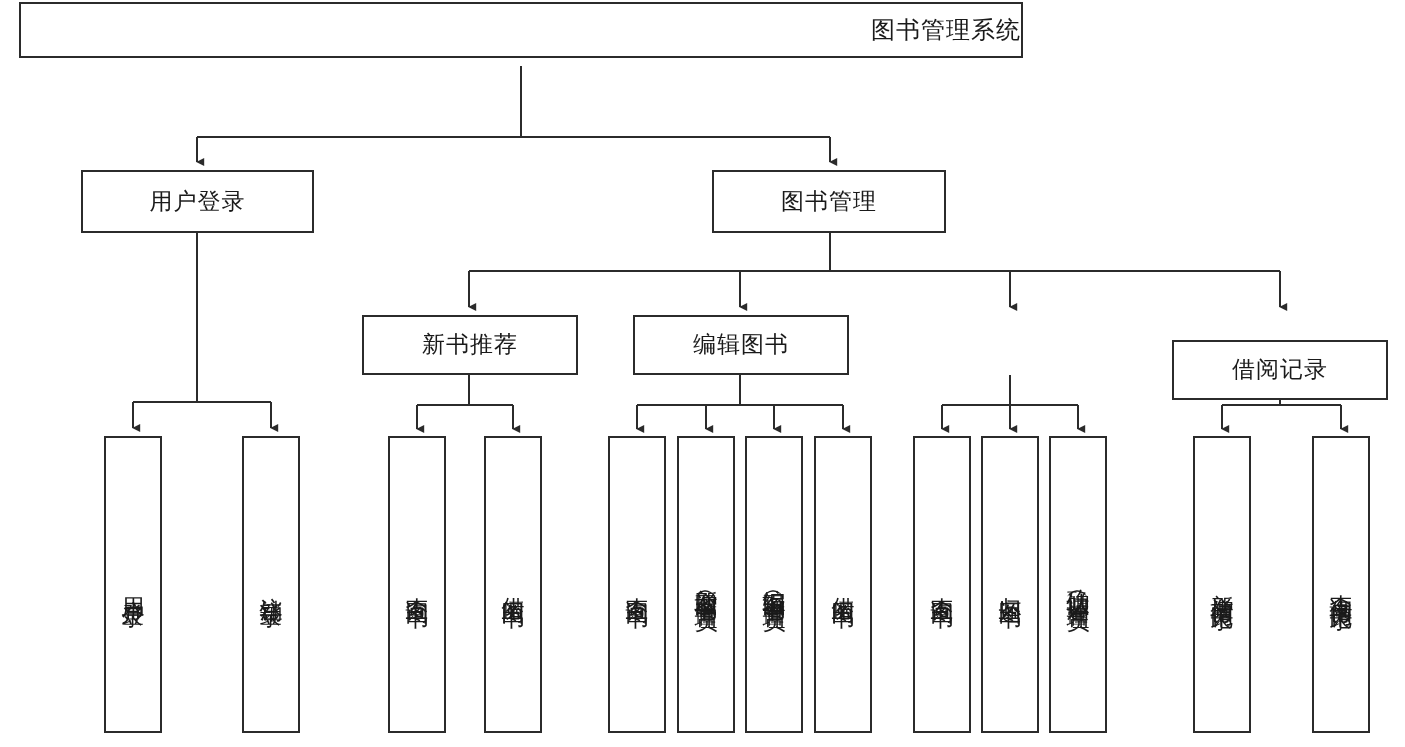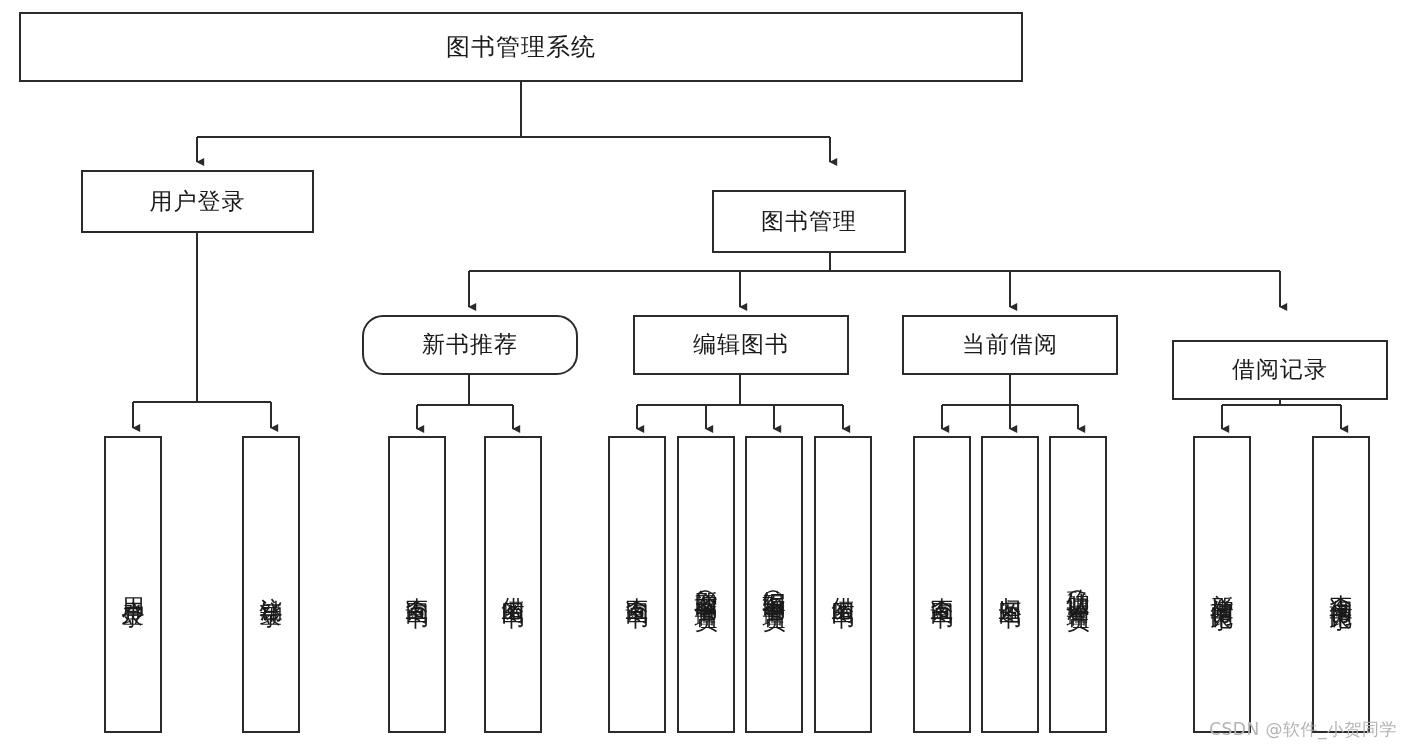--- a/index.html
+++ b/index.html
@@ -118,39 +118,36 @@
       <path d="M1010,405 L1010,429" marker-end="url(#arrow)"></path>
       <path d="M1078,405 L1078,429" marker-end="url(#arrow)"></path>
 
       <path d="M1280,375 L1280,405"></path>
       <path d="M1222,405 L1341,405"></path>
       <path d="M1222,405 L1222,429" marker-end="url(#arrow)"></path>
       <path d="M1341,405 L1341,429" marker-end="url(#arrow)"></path>
     </g>
   </svg>
 
-  <div class="node horiz root" style="left:19px; top:12px; width:1004px; height:70px;">
+  <div class="node horiz root" style="left:19px; top:2px; width:1004px; height:56px;justify-content:flex-end;">
     <span>图书管理系统</span>
   </div>
 
   <div class="node horiz" style="left:81px; top:170px; width:233px; height:63px;">
     <span>用户登录</span>
   </div>
-  <div class="node horiz" style="left:712px; top:170px; width:194px; height:63px;margin-top:20px;">
+  <div class="node horiz" style="left:712px; top:170px; width:234px; height:63px;">
     <span>图书管理</span>
   </div>
 
-  <div class="node horiz" style="left:362px; top:315px; width:216px; height:60px;border-radius:21px;">
+  <div class="node horiz" style="left:362px; top:315px; width:216px; height:60px;">
     <span>新书推荐</span>
   </div>
   <div class="node horiz" style="left:633px; top:315px; width:216px; height:60px;">
     <span>编辑图书</span>
-  </div>
-  <div class="node horiz" style="left:902px; top:315px; width:216px; height:60px;">
-    <span>当前借阅</span>
   </div>
   <div class="node horiz" style="left:1172px; top:315px; width:216px; height:60px;margin-top:25px;">
     <span>借阅记录</span>
   </div>
 
   <div class="node leaf" style="left:104px; top:436px; width:58px; height:297px;">
     <span class="vtext">用户登录</span>
   </div>
   <div class="node leaf" style="left:242px; top:436px; width:58px; height:297px;">
     <span class="vtext">注销登录</span>
@@ -186,15 +183,14 @@
     <span class="vtext">确认归还（管理员）</span>
   </div>
 
   <div class="node leaf" style="left:1193px; top:436px; width:58px; height:297px;">
     <span class="vtext">新增借阅记录</span>
   </div>
   <div class="node leaf" style="left:1312px; top:436px; width:58px; height:297px;">
     <span class="vtext">查询借阅记录</span>
   </div>
 
-  <div class="watermark">CSDN @软件_小贺同学</div>
 
 </div>
 
 </body></html>

